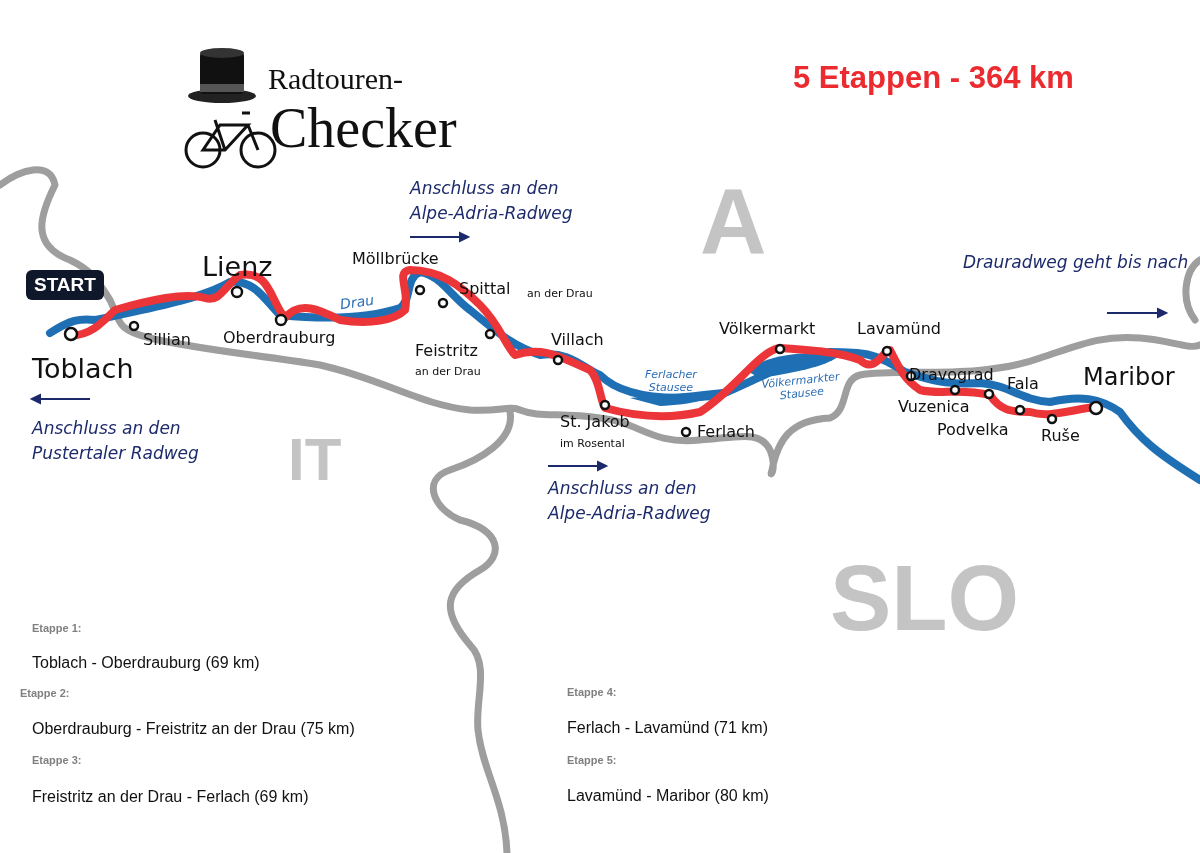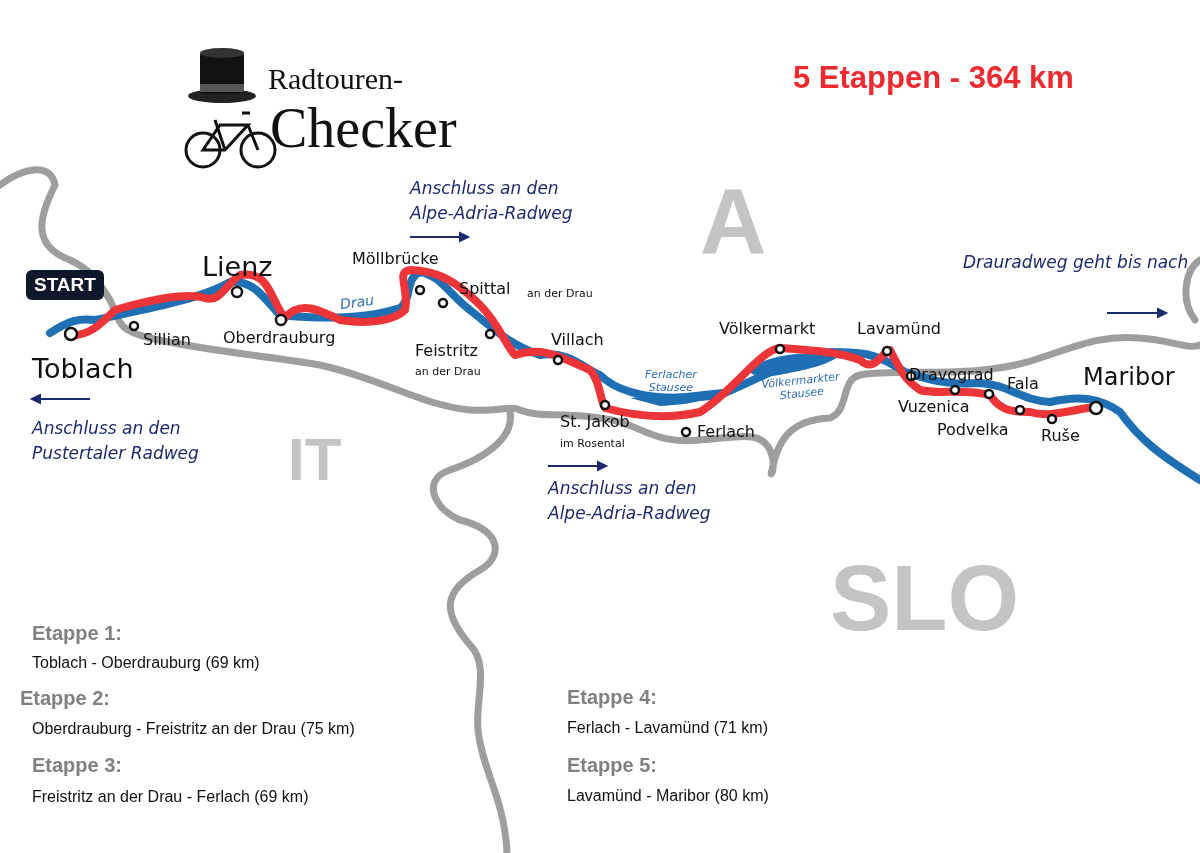--- a/index.html
+++ b/index.html
@@ -9,21 +9,21 @@
   .big{font-size:27px;}
   .city{font-size:16px;}
   .sub{font-size:11px;}
   .note{position:absolute;color:#1c2a6b;font-style:italic;font-size:17px;line-height:25px;white-space:nowrap;}
   .lake{position:absolute;color:#2a6db5;font-style:italic;font-size:11px;line-height:13px;text-align:center;white-space:nowrap;}
   .country{position:absolute;color:#c4c4c4;font-weight:bold;font-family:"Liberation Sans",sans-serif;line-height:1;}
   .title{position:absolute;left:793px;top:60px;font-size:31px;font-weight:bold;color:#ec2b30;font-family:"Liberation Sans",sans-serif;}
   .logo-t1{position:absolute;left:268px;top:62px;font-family:"Liberation Serif",serif;font-size:30px;color:#111;}
   .logo-t2{position:absolute;left:270px;top:96px;font-family:"Liberation Serif",serif;font-size:56px;color:#111;}
   .start{position:absolute;left:26px;top:270px;background:#0f172a;color:#fff;font-weight:bold;font-size:19px;padding:4px 8px;border-radius:6px;font-family:"Liberation Sans",sans-serif;}
-  .et-h{position:absolute;font-size:20px;color:#808080;font-weight:bold;font-family:"Liberation Sans",sans-serif;}
+  .et-h{position:absolute;font-size:11px;color:#808080;font-weight:bold;font-family:"Liberation Sans",sans-serif;}
   .et-t{position:absolute;font-size:16px;color:#111;font-family:"Liberation Sans",sans-serif;white-space:nowrap;}
 </style>
 </head>
 <body>
 
 <svg id="map" viewBox="0 0 1200 853" xmlns="http://www.w3.org/2000/svg">
 
   <g fill="none" stroke="#9e9e9e" stroke-width="7" stroke-linecap="round" stroke-linejoin="round">
     <path d="M0,185 C20,170 50,160 55,185 C40,215 30,245 70,260 C95,272 100,285 110,300 C120,320 115,330 150,338 C200,350 260,355 320,365 C380,378 420,405 470,410 C500,412 510,405 520,410 C540,418 560,412 600,418 C640,422 650,445 700,440 C740,437 760,430 770,450 C778,470 768,480 772,470 C778,440 790,420 830,418 C850,410 840,380 860,375 C900,368 980,380 1040,358 C1080,345 1100,335 1140,338 C1170,340 1190,350 1200,345"></path>
     <path d="M510,412 C515,440 480,460 450,470 C420,480 435,510 460,520 C500,530 505,555 480,570 C445,590 440,610 470,645 C490,665 475,700 478,730 C482,770 505,800 507,853"></path>

